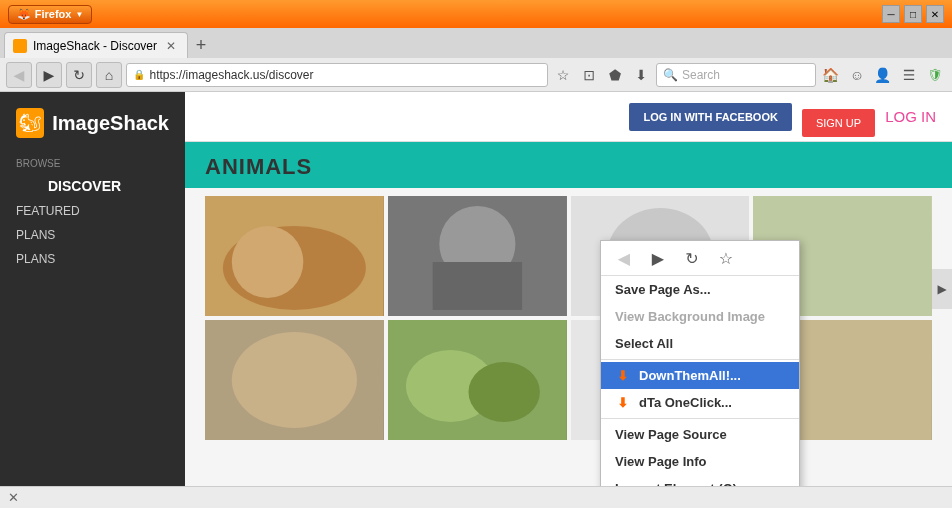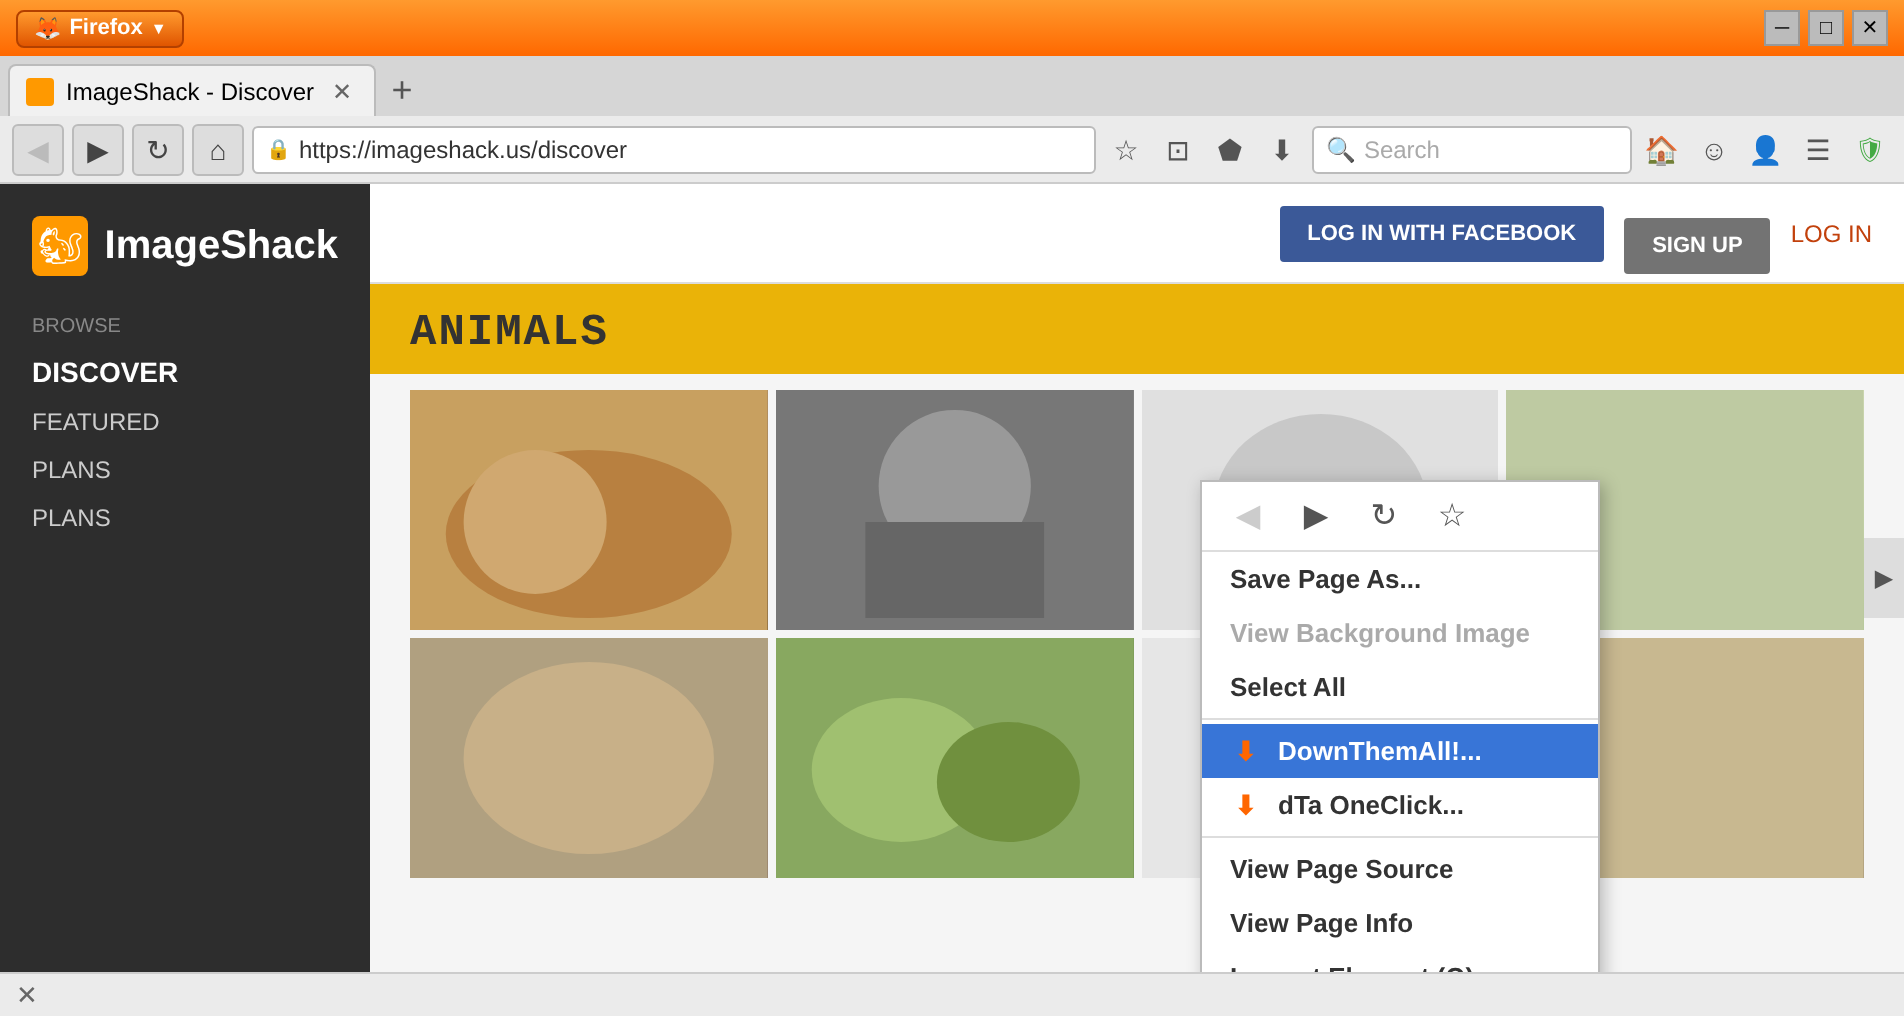--- a/index.html
+++ b/index.html
@@ -163,33 +163,33 @@
     .sidebar-item {
       padding: 5px 16px;
       cursor: pointer;
       font-size: 12px;
       color: #ccc;
     }
     .sidebar-item.active {
       color: white;
       font-weight: bold;
       font-size: 14px;
+      margin-left: 32px;
     }
 
     
     .content {
       flex: 1;
       background: #f5f5f5;
       overflow: hidden;
       position: relative;
     }
     .content-header {
-      background: #eab308;
+      background: #14b8a6;
       padding: 12px 20px 8px;
-      font-family: Liberation Mono, monospace;
     }
     .content-title {
       font-size: 22px;
       font-weight: bold;
       color: #333;
       letter-spacing: 1px;
     }
 
     
     .site-header {
@@ -206,35 +206,35 @@
       background: #3b5998;
       color: white;
       border: none;
       padding: 8px 14px;
       font-size: 11px;
       font-weight: bold;
       cursor: pointer;
       border-radius: 2px;
     }
     .btn-signup {
-      background: #737373;
+      background: #ef4444;
       color: white;
       border: none;
       padding: 8px 14px;
       font-size: 11px;
-      font-weight: bold;
+      font-weight: normal;
       cursor: pointer;
       border-radius: 2px;
       margin-top: 13px;
     }
     .btn-login {
       background: transparent;
-      color: #c2410c;
+      color: #ec4899;
       border: none;
-      font-size: 12px;
+      font-size: 15px;
       cursor: pointer;
     }
 
     
     .image-grid {
       display: grid;
       grid-template-columns: repeat(4, 1fr);
       gap: 4px;
       padding: 8px 20px;
     }

